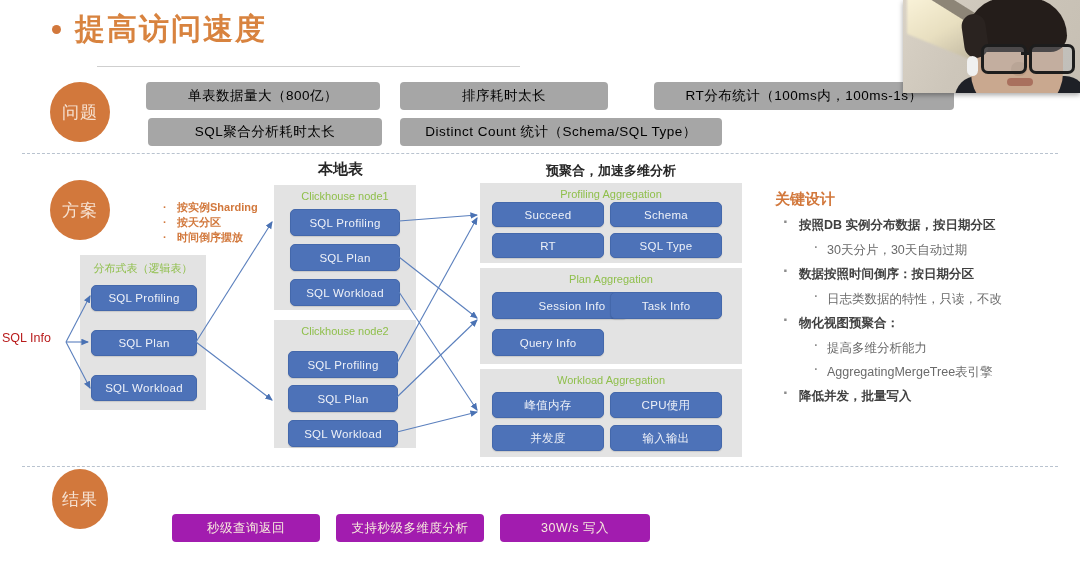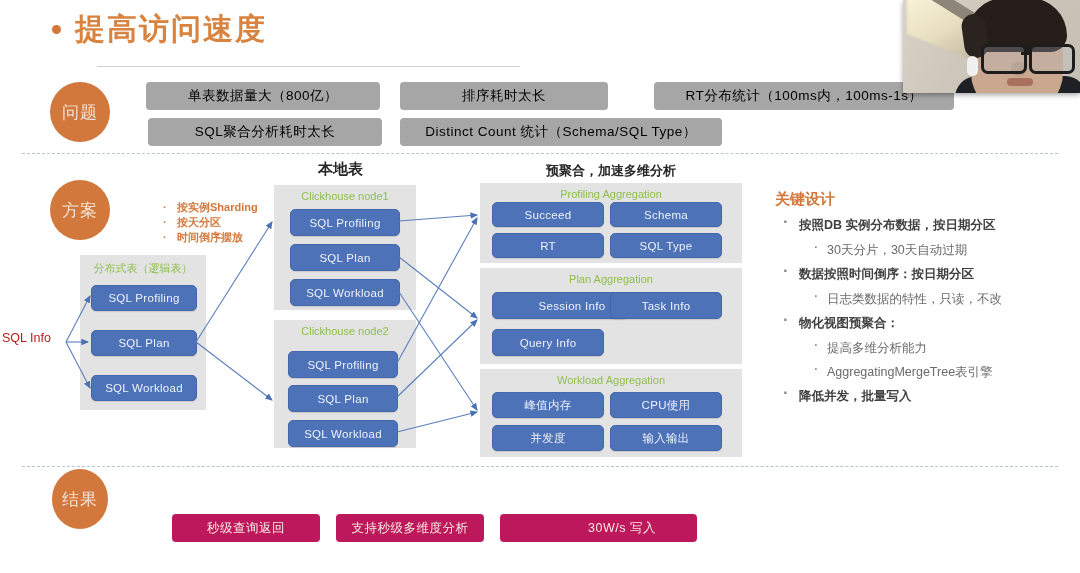--- a/index.html
+++ b/index.html
@@ -92,27 +92,27 @@
   .kd-title{font-size:15px;font-weight:bold;color:#d2783c;margin:0 0 8px 0;}
   .kd ul{list-style:none;margin:0;padding:0;}
   .kd li{position:relative;font-size:12.5px;color:#595959;line-height:16px;margin-bottom:9px;padding-left:24px;}
   .kd li.lvl1{font-weight:bold;color:#404040;}
   .kd li.lvl2{padding-left:52px;font-weight:normal;color:#6a6a6a;margin-bottom:8px;}
   .kd li::before{content:"·";position:absolute;left:8px;top:-3px;font-size:17px;color:#8c8c8c;}
   .kd li.lvl2::before{left:38px;}
 
   
   .obox{
-    position:absolute;background:#be185d;border-radius:4px;
+    position:absolute;background:#a21caf;border-radius:4px;
     display:flex;align-items:center;justify-content:center;
     color:#f7e9dd;font-size:12.5px;letter-spacing:.5px;
   }
   .r1{left:172px;top:514px;width:148px;height:28px;}
   .r2{left:336px;top:514px;width:148px;height:28px;}
-  .r3{left:500px;top:514px;width:150px;height:28px;padding-left:47px;}
+  .r3{left:500px;top:514px;width:150px;height:28px;}
 
   
   .arrows{position:absolute;left:0;top:0;width:1080px;height:573px;pointer-events:none;}
 
   
   .webcam{
     position:absolute;left:903px;top:0;width:177px;height:93px;
     overflow:hidden;background:#cfc8bd;
     box-shadow:0 2px 5px rgba(0,0,0,.35);
   }

